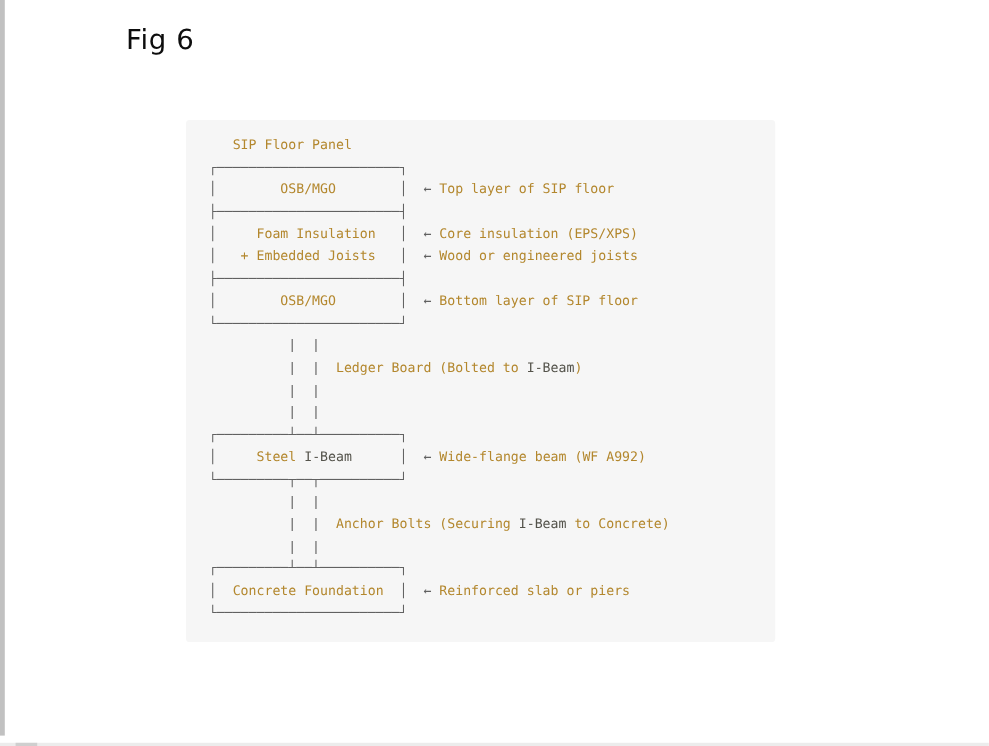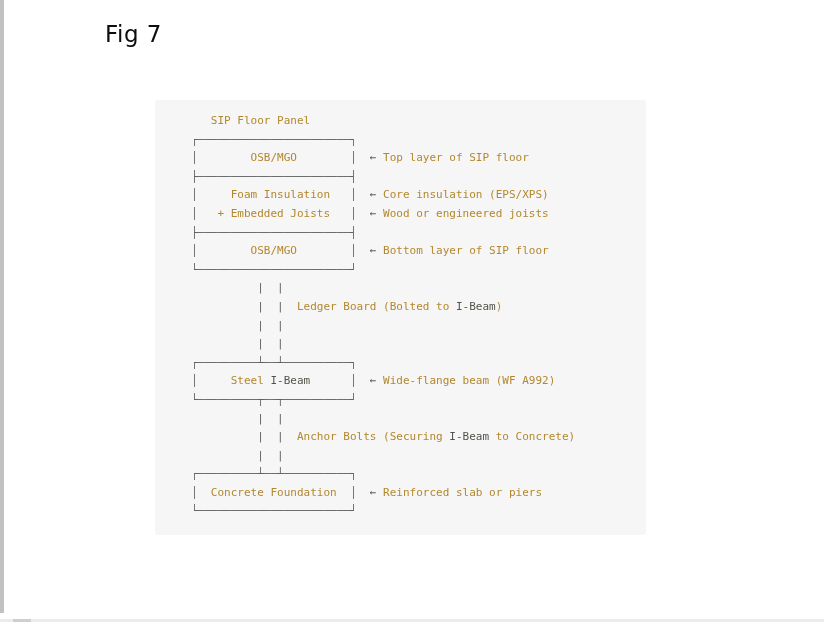--- a/index.html
+++ b/index.html
@@ -48,27 +48,26 @@
   pre.ascii {
     margin: 0;
     padding: 12px 10px 0 19px;
     font-family: "DejaVu Sans Mono", "Liberation Mono", monospace;
     font-size: 11px;
   }
   .dline {
     height: 18.6px;
     line-height: 18.6px;
     white-space: pre;
-    margin-left: 17px;
   }
 </style>
 </head>
 <body style="background: rgb(255, 255, 255);">
 
 <div class="edge-left" style="background: rgb(193, 193, 193);"></div>
 <div class="edge-bottom" style="background: rgb(236, 236, 236);"></div>
 <div class="edge-bottom-thumb"></div>
 
-<div class="figure-label" style="color: rgb(13, 13, 13);">Fig 7</div>
+<div class="figure-label" style="color: rgb(13, 13, 13);">Fig 6</div>
 
 <div class="code-panel" style="background: rgb(246, 246, 246);">
   <pre class="ascii"><div class="dline"><span style="color: rgb(179, 135, 45);">   SIP Floor Panel</span></div><div class="dline"><span style="color: rgb(97, 97, 97);">┌───────────────────────┐</span></div><div class="dline"><span style="color: rgb(97, 97, 97);">│</span><span style="color: rgb(179, 135, 45);">        OSB/MGO        </span><span style="color: rgb(97, 97, 97);">│  ← </span><span style="color: rgb(179, 135, 45);">Top layer of SIP floor</span></div><div class="dline"><span style="color: rgb(97, 97, 97);">├───────────────────────┤</span></div><div class="dline"><span style="color: rgb(97, 97, 97);">│</span><span style="color: rgb(179, 135, 45);">     Foam Insulation   </span><span style="color: rgb(97, 97, 97);">│  ← </span><span style="color: rgb(179, 135, 45);">Core insulation (EPS/XPS)</span></div><div class="dline"><span style="color: rgb(97, 97, 97);">│</span><span style="color: rgb(179, 135, 45);">   + Embedded Joists   </span><span style="color: rgb(97, 97, 97);">│  ← </span><span style="color: rgb(179, 135, 45);">Wood or engineered joists</span></div><div class="dline"><span style="color: rgb(97, 97, 97);">├───────────────────────┤</span></div><div class="dline"><span style="color: rgb(97, 97, 97);">│</span><span style="color: rgb(179, 135, 45);">        OSB/MGO        </span><span style="color: rgb(97, 97, 97);">│  ← </span><span style="color: rgb(179, 135, 45);">Bottom layer of SIP floor</span></div><div class="dline"><span style="color: rgb(97, 97, 97);">└───────────────────────┘</span></div><div class="dline"><span style="color: rgb(97, 97, 97);">          |  |</span></div><div class="dline"><span style="color: rgb(97, 97, 97);">          |  |  </span><span style="color: rgb(179, 135, 45);">Ledger Board (Bolted to </span><span style="color: rgb(84, 83, 75);">I-Beam</span><span style="color: rgb(179, 135, 45);">)</span></div><div class="dline"><span style="color: rgb(97, 97, 97);">          |  |</span></div><div class="dline"><span style="color: rgb(97, 97, 97);">          |  |</span></div><div class="dline"><span style="color: rgb(97, 97, 97);">┌─────────┴──┴──────────┐</span></div><div class="dline"><span style="color: rgb(97, 97, 97);">│</span><span style="color: rgb(179, 135, 45);">     Steel </span><span style="color: rgb(84, 83, 75);">I-Beam</span><span style="color: rgb(179, 135, 45);">      </span><span style="color: rgb(97, 97, 97);">│  ← </span><span style="color: rgb(179, 135, 45);">Wide-flange beam (WF A992)</span></div><div class="dline"><span style="color: rgb(97, 97, 97);">└─────────┬──┬──────────┘</span></div><div class="dline"><span style="color: rgb(97, 97, 97);">          |  |</span></div><div class="dline"><span style="color: rgb(97, 97, 97);">          |  |  </span><span style="color: rgb(179, 135, 45);">Anchor Bolts (Securing </span><span style="color: rgb(84, 83, 75);">I-Beam</span><span style="color: rgb(179, 135, 45);"> to Concrete)</span></div><div class="dline"><span style="color: rgb(97, 97, 97);">          |  |</span></div><div class="dline"><span style="color: rgb(97, 97, 97);">┌─────────┴──┴──────────┐</span></div><div class="dline"><span style="color: rgb(97, 97, 97);">│</span><span style="color: rgb(179, 135, 45);">  Concrete Foundation  </span><span style="color: rgb(97, 97, 97);">│  ← </span><span style="color: rgb(179, 135, 45);">Reinforced slab or piers</span></div><div class="dline"><span style="color: rgb(97, 97, 97);">└───────────────────────┘</span></div></pre>
 </div>
 
 </body></html>

